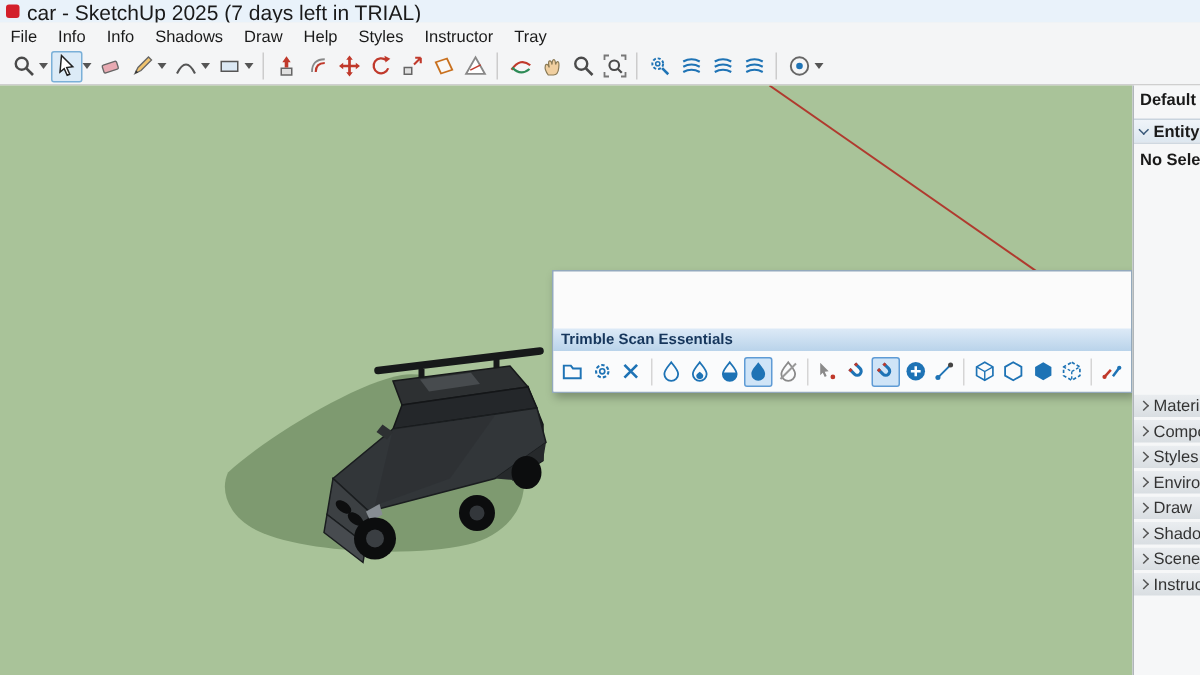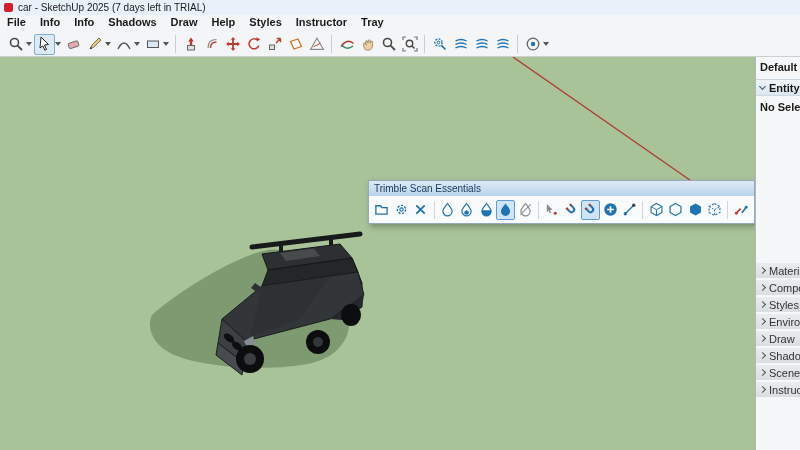--- a/index.html
+++ b/index.html
@@ -3,24 +3,24 @@
 <meta charset="utf-8">
 <style>
   * { box-sizing: border-box; margin: 0; padding: 0; }
   html,body { width:800px; height:450px; overflow:hidden;
     font-family:"Liberation Sans", sans-serif; font-size:11px; color:#1a1a1a;
     background:#f0f0f0; position:relative; }
 
   
   .titlebar { position:absolute; top:0; left:0; width:800px; height:15px;
     background:#e9f2fa; display:flex; align-items:center; gap:5px; padding-left:4px;
-    font-size:10px; }
+    font-size:14px; }
   .logo { width:9px; height:9px; background:#d31f2b; border-radius:2px; flex:0 0 auto; }
   .menubar { position:absolute; top:15px; left:0; width:800px; height:17px;
-    background:#f4f5f6; display:flex; align-items:flex-start;font-weight:bold; }
+    background:#f4f5f6; display:flex; align-items:flex-end; }
   .menu-item { padding:1px 7px; cursor:default; }
   .toolbar { position:absolute; top:32px; left:0; width:800px; height:25px;
     background:#f4f5f6; border-bottom:1px solid #cfcfcf;
     display:flex; align-items:center; padding-left:5px; }
   .tool { width:21px; height:21px; display:flex; align-items:center; justify-content:center;
     border:1px solid transparent; border-radius:2px; }
   .tool svg { width:16px; height:16px; }
   .tool.active { border:1px solid #7ab0d8; background:#dcebf7; }
   .caret { width:0; height:0; border-left:3px solid transparent; border-right:3px solid transparent;
     border-top:4px solid #555; margin:0 2px 0 0; }
@@ -29,21 +29,21 @@
 
   
   .viewport { position:absolute; top:57px; left:0; width:755px; height:393px;
     background:#a9c399; overflow:hidden; }
   .viewport svg.scene { position:absolute; left:0; top:0; }
 
   
   .float-toolbar { position:absolute; left:368px; top:180px; width:387px;
     background:#fbfbfb; border:1px solid #93a9bd; box-shadow:2px 3px 6px rgba(0,0,0,.28); }
   .float-title { height:15px; background:linear-gradient(#ddeaf7,#b9d3ea);
-    font-weight:normal; font-size:10px; line-height:15px; padding:0 5px; color:#16365c; }
+    font-weight:bold; font-size:10px; line-height:15px; padding:0 5px; color:#16365c;margin-top:38px; }
   .float-row { height:27px; display:flex; align-items:center; padding:0 3px; background:#fafbfc; }
   .ficon { width:20px; height:20px; display:flex; align-items:center; justify-content:center;
     border:1px solid transparent; border-radius:2px; }
   .ficon svg { width:15px; height:15px; }
   .ficon.selected { background:#cfe4f7; border:1px solid #5f9bd5; }
   .fsep { width:1px; height:18px; background:#d5d5d5; margin:0 3px; }
 
   
   .right-panel { position:absolute; top:57px; left:755px; width:45px; height:393px;
     background:#f6f7f8; border-left:1px solid #b0b6ba; overflow:hidden; }

